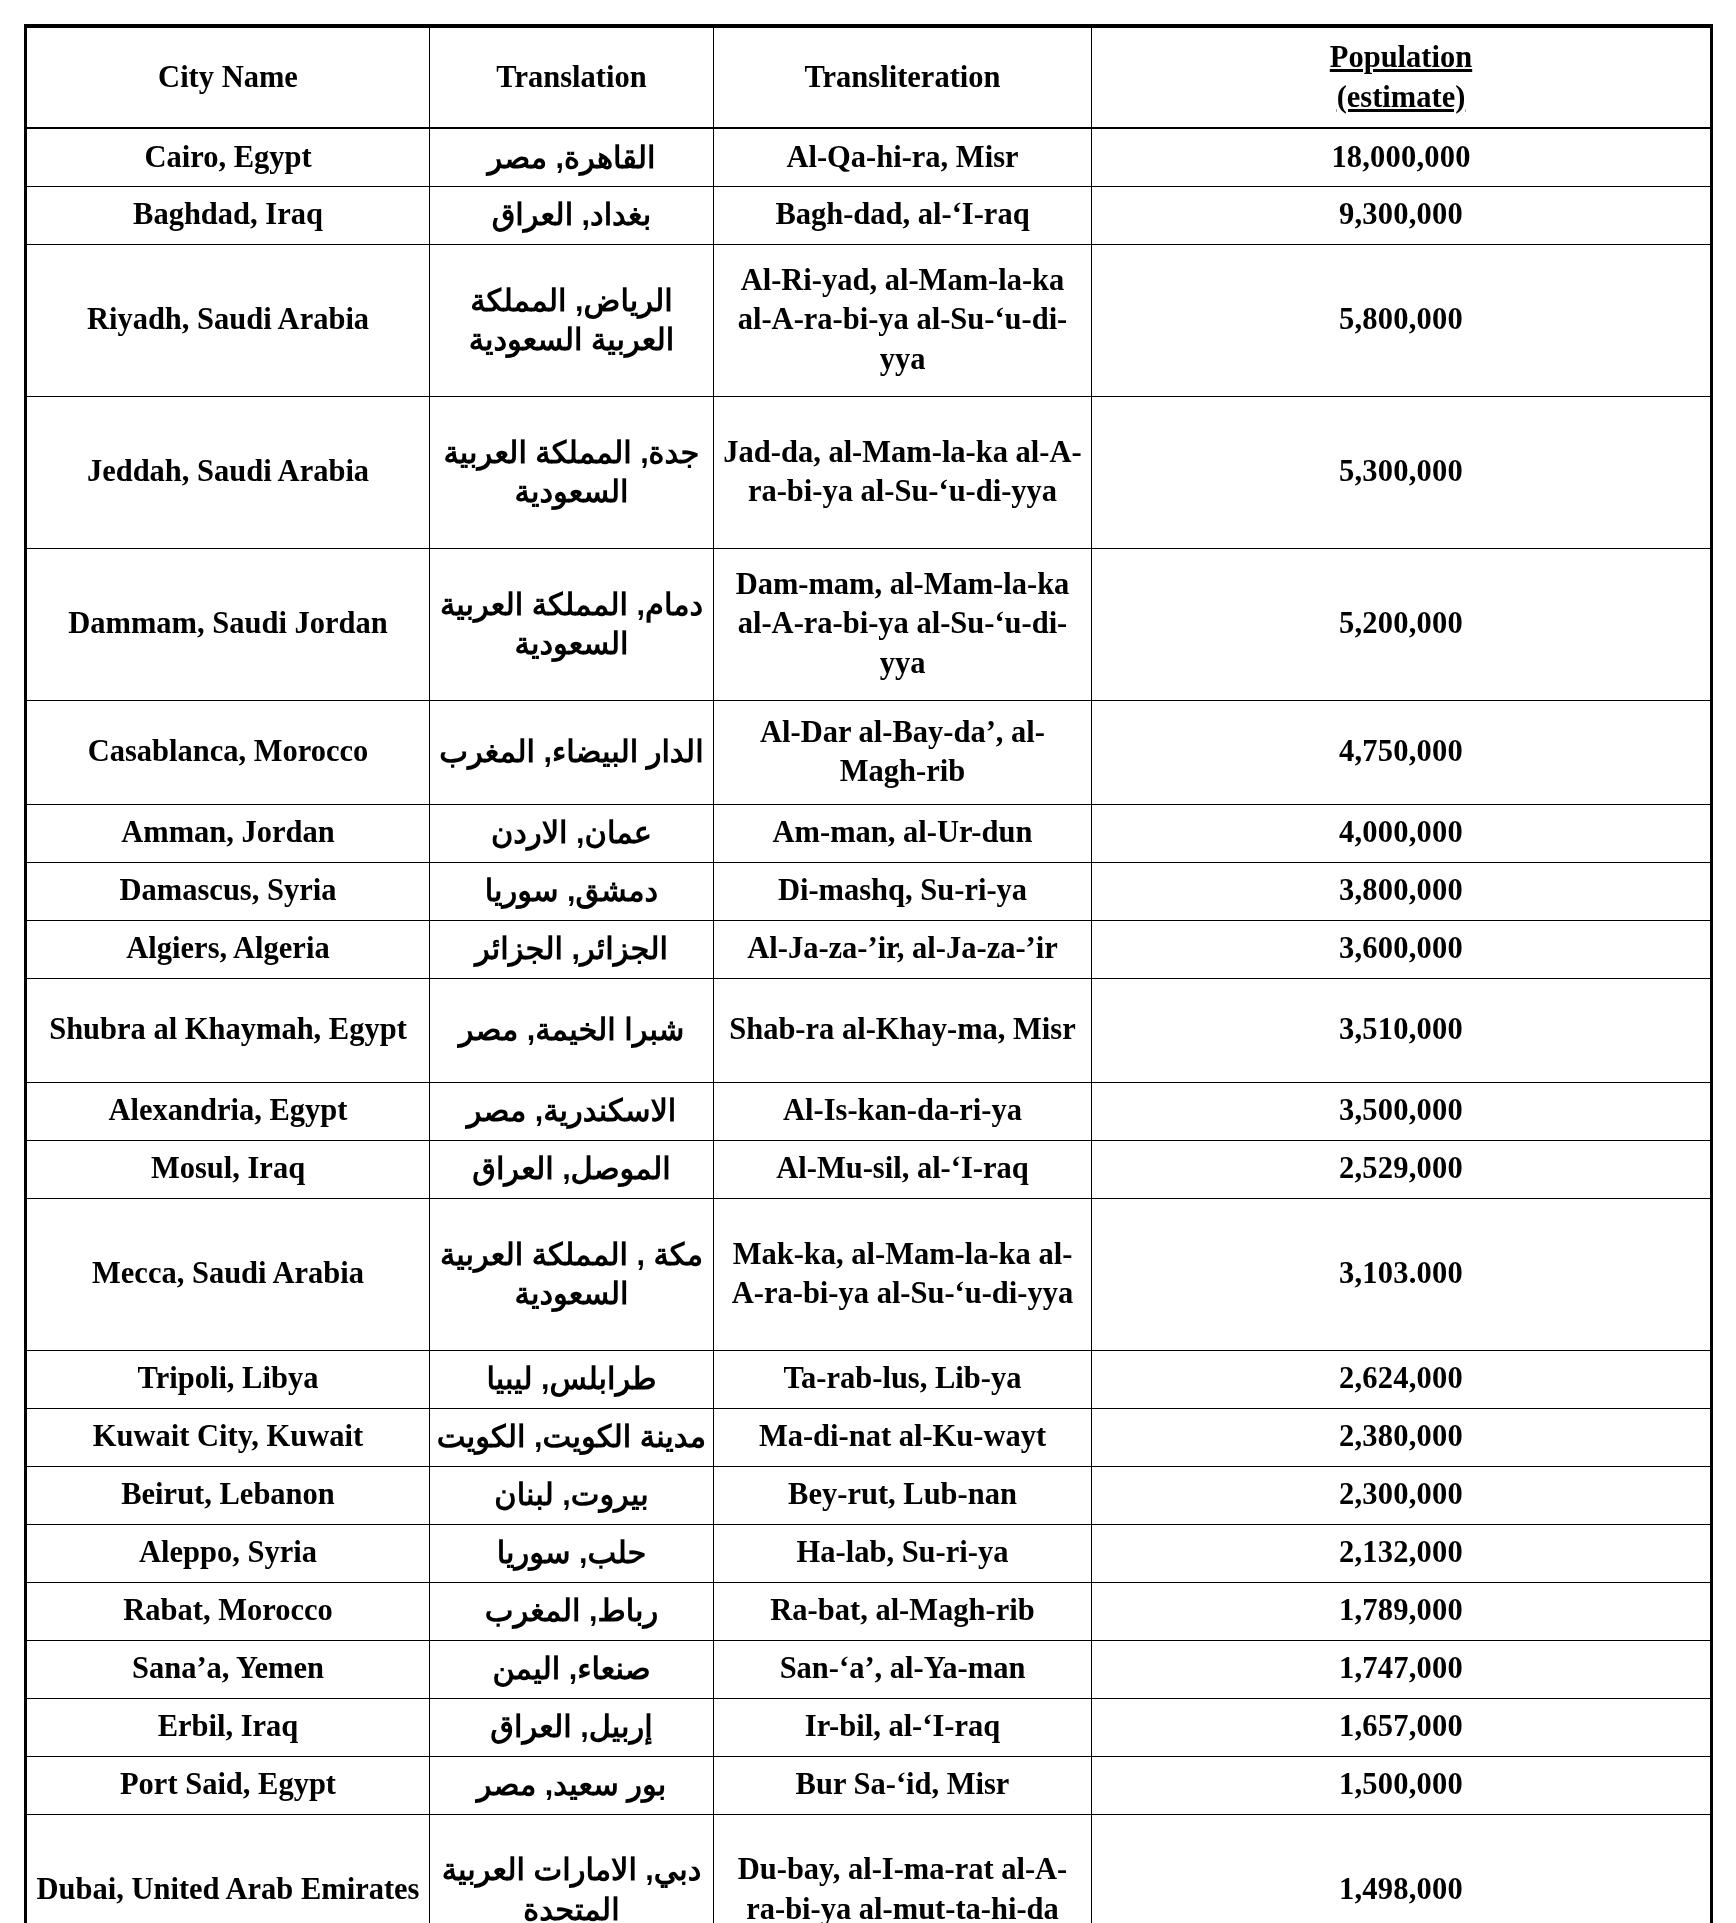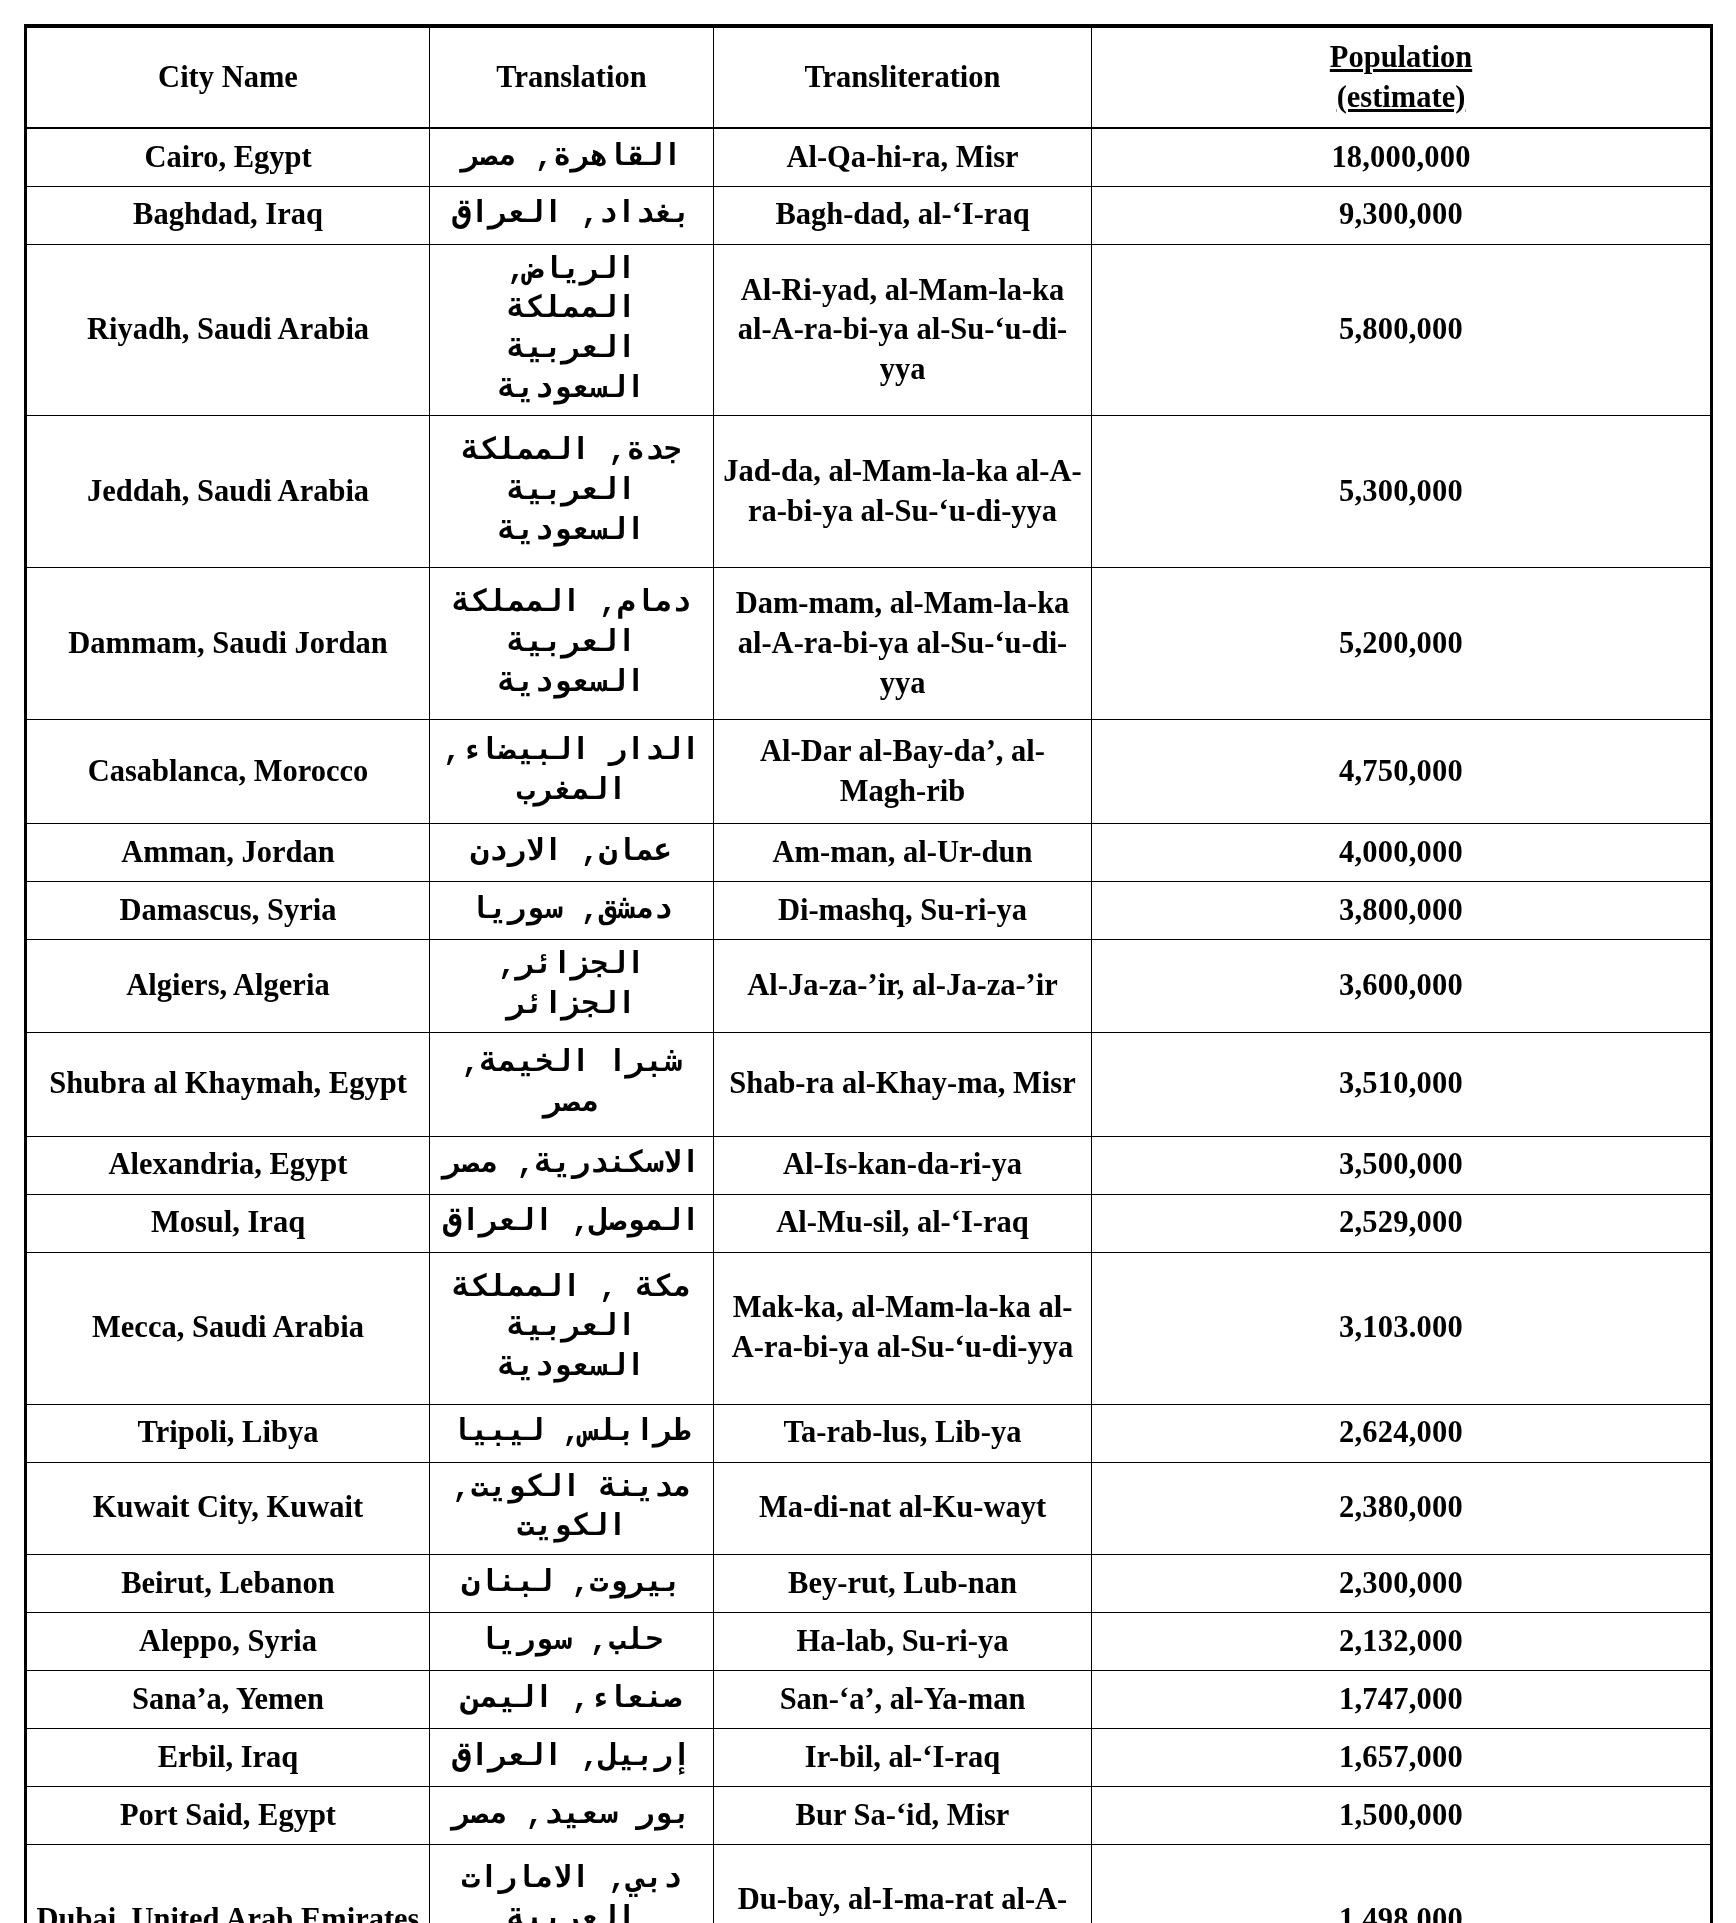--- a/index.html
+++ b/index.html
@@ -47,21 +47,21 @@
     box-sizing: border-box;
   }
   table.city-table thead th {
     border-bottom: 2px solid #000;
     font-size: 30.5px;
     padding-top: 10px;
     padding-bottom: 10px;
     height: 96px;
   }
   td.cell-arabic {
-    font-family: Liberation Mono, monospace;
+    font-family: Liberation Sans, sans-serif;
     direction: rtl;
     unicode-bidi: isolate;
     font-size: 27px;
     line-height: 1.5;
     font-weight: bold;
   }
   td.cell-translit {
     font-size: 30px;
     line-height: 1.30;
   }
@@ -196,20 +196,26 @@
           <td class="cell-translit">Bey-rut, Lub-nan</td>
           <td class="cell-pop">2,300,000</td>
         </tr>
         <tr class="short">
           <td class="cell-city">Aleppo, Syria</td>
           <td class="cell-arabic">حلب, سوريا</td>
           <td class="cell-translit">Ha-lab, Su-ri-ya</td>
           <td class="cell-pop">2,132,000</td>
         </tr>
         <tr class="short">
+          <td class="cell-city">Rabat, Morocco</td>
+          <td class="cell-arabic">رباط, المغرب</td>
+          <td class="cell-translit">Ra-bat, al-Magh-rib</td>
+          <td class="cell-pop">1,789,000</td>
+        </tr>
+        <tr class="short">
           <td class="cell-city">Sana’a, Yemen</td>
           <td class="cell-arabic">صنعاء, اليمن</td>
           <td class="cell-translit">San-‘a’, al-Ya-man</td>
           <td class="cell-pop">1,747,000</td>
         </tr>
         <tr class="short">
           <td class="cell-city">Erbil, Iraq</td>
           <td class="cell-arabic">إربيل, العراق</td>
           <td class="cell-translit">Ir-bil, al-‘I-raq</td>
           <td class="cell-pop">1,657,000</td>

